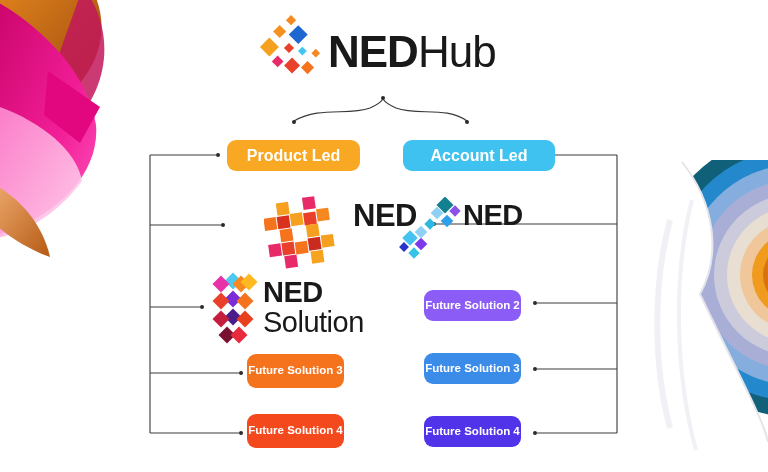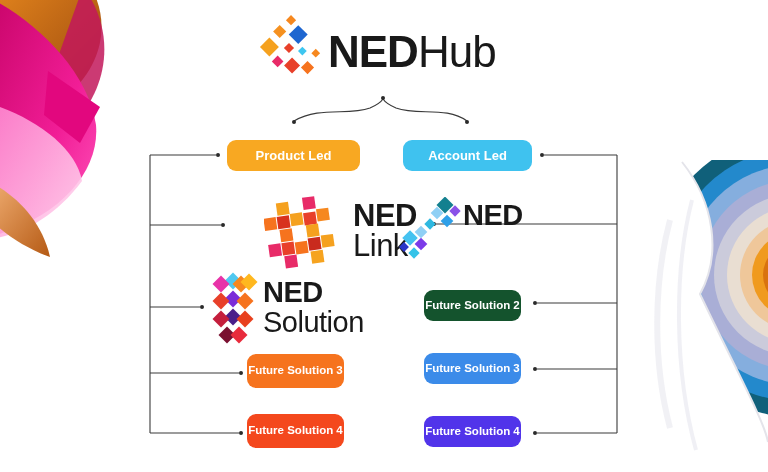--- a/index.html
+++ b/index.html
@@ -11,28 +11,28 @@
   
   .nedhub-text{
     left:328px;top:26px;font-size:44px;letter-spacing:-1px;color:#191919;
     white-space:nowrap;line-height:52px;
   }
   .w-bold{font-weight:700;}
   .w-light{font-weight:400;}
   
   .pill{
     display:flex;align-items:center;justify-content:center;
-    color:#ffffff;font-weight:700;font-size:13px;border-radius:9px;
+    color:#ffffff;font-weight:700;font-size:16px;border-radius:9px;
     border:none;cursor:pointer;padding:0;line-height:1;
   }
   .pill-product   {left:227px;top:140px;width:133px;height:31px;background:#F8A822;}
-  .pill-account   {left:403px;top:140px;width:129px;height:31px;background:#3FC2EF;}
+  .pill-account   {left:403px;top:140px;width:152px;height:31px;background:#3FC2EF;}
   .pill-fs3-left  {left:247px;top:354px;width:97px;height:34px;background:#F6731E;font-size:11.5px;}
   .pill-fs4-left  {left:247px;top:414px;width:97px;height:34px;background:#F4481D;font-size:11.5px;}
-  .pill-fs2-right {left:424px;top:290px;width:97px;height:31px;background:#14532d;font-size:11.5px;}
+  .pill-fs2-right {left:424px;top:290px;width:97px;height:31px;background:#8b5cf6;font-size:11.5px;}
   .pill-fs3-right {left:424px;top:353px;width:97px;height:31px;background:#3B8BE9;font-size:11.5px;}
   .pill-fs4-right {left:424px;top:416px;width:97px;height:31px;background:#5134EA;font-size:11.5px;}
   
   .lockup-text{color:#191919;letter-spacing:-0.5px;}
   .lockup-text span{display:block;}
   .link-text   {left:353px;top:201px;font-size:31px;line-height:30px;}
   .key-text    {left:463px;top:201px;font-size:29px;line-height:29px;}
   .recolor-text{left:263px;top:277px;font-size:29px;line-height:30px;}
   svg{display:block;}
   .overlay{left:0;top:0;pointer-events:none;}
@@ -176,21 +176,20 @@
         <rect x="29" y="44" width="12" height="12" fill="#F6731E"></rect>
         <rect x="42" y="42" width="12" height="12" fill="#C92B1E"></rect>
         <rect x="55" y="41" width="12" height="12" fill="#F5A11F"></rect>
         <rect x="17" y="56" width="12" height="12" fill="#E82B68"></rect>
         <rect x="43" y="55" width="12" height="12" fill="#F6A31F"></rect>
       </g>
     </svg>
   </div>
   <div class="abs lockup-text link-text">
     <span class="w-bold">NED</span>
-    <span class="w-light">Link</span>
   </div>
 
   <div class="abs" style="left:397px;top:197px;">
     <svg width="64" height="64" viewBox="0 0 64 64">
       <rect x="42" y="2" width="12" height="12" fill="#13808F" transform="rotate(45 48 8)"></rect>
       <rect x="54" y="10" width="8" height="8" fill="#8A52E8" transform="rotate(45 58 14)"></rect>
       <rect x="35.5" y="11.5" width="9" height="9" fill="#8FD0F5" transform="rotate(45 40 16)"></rect>
       <rect x="45.5" y="19.5" width="9" height="9" fill="#2E9FE8" transform="rotate(45 50 24)"></rect>
       <rect x="29" y="23" width="8" height="8" fill="#2EB8E0" transform="rotate(45 33 27)"></rect>
       <rect x="19.5" y="30.5" width="9" height="9" fill="#8FD0F5" transform="rotate(45 24 35)"></rect>

